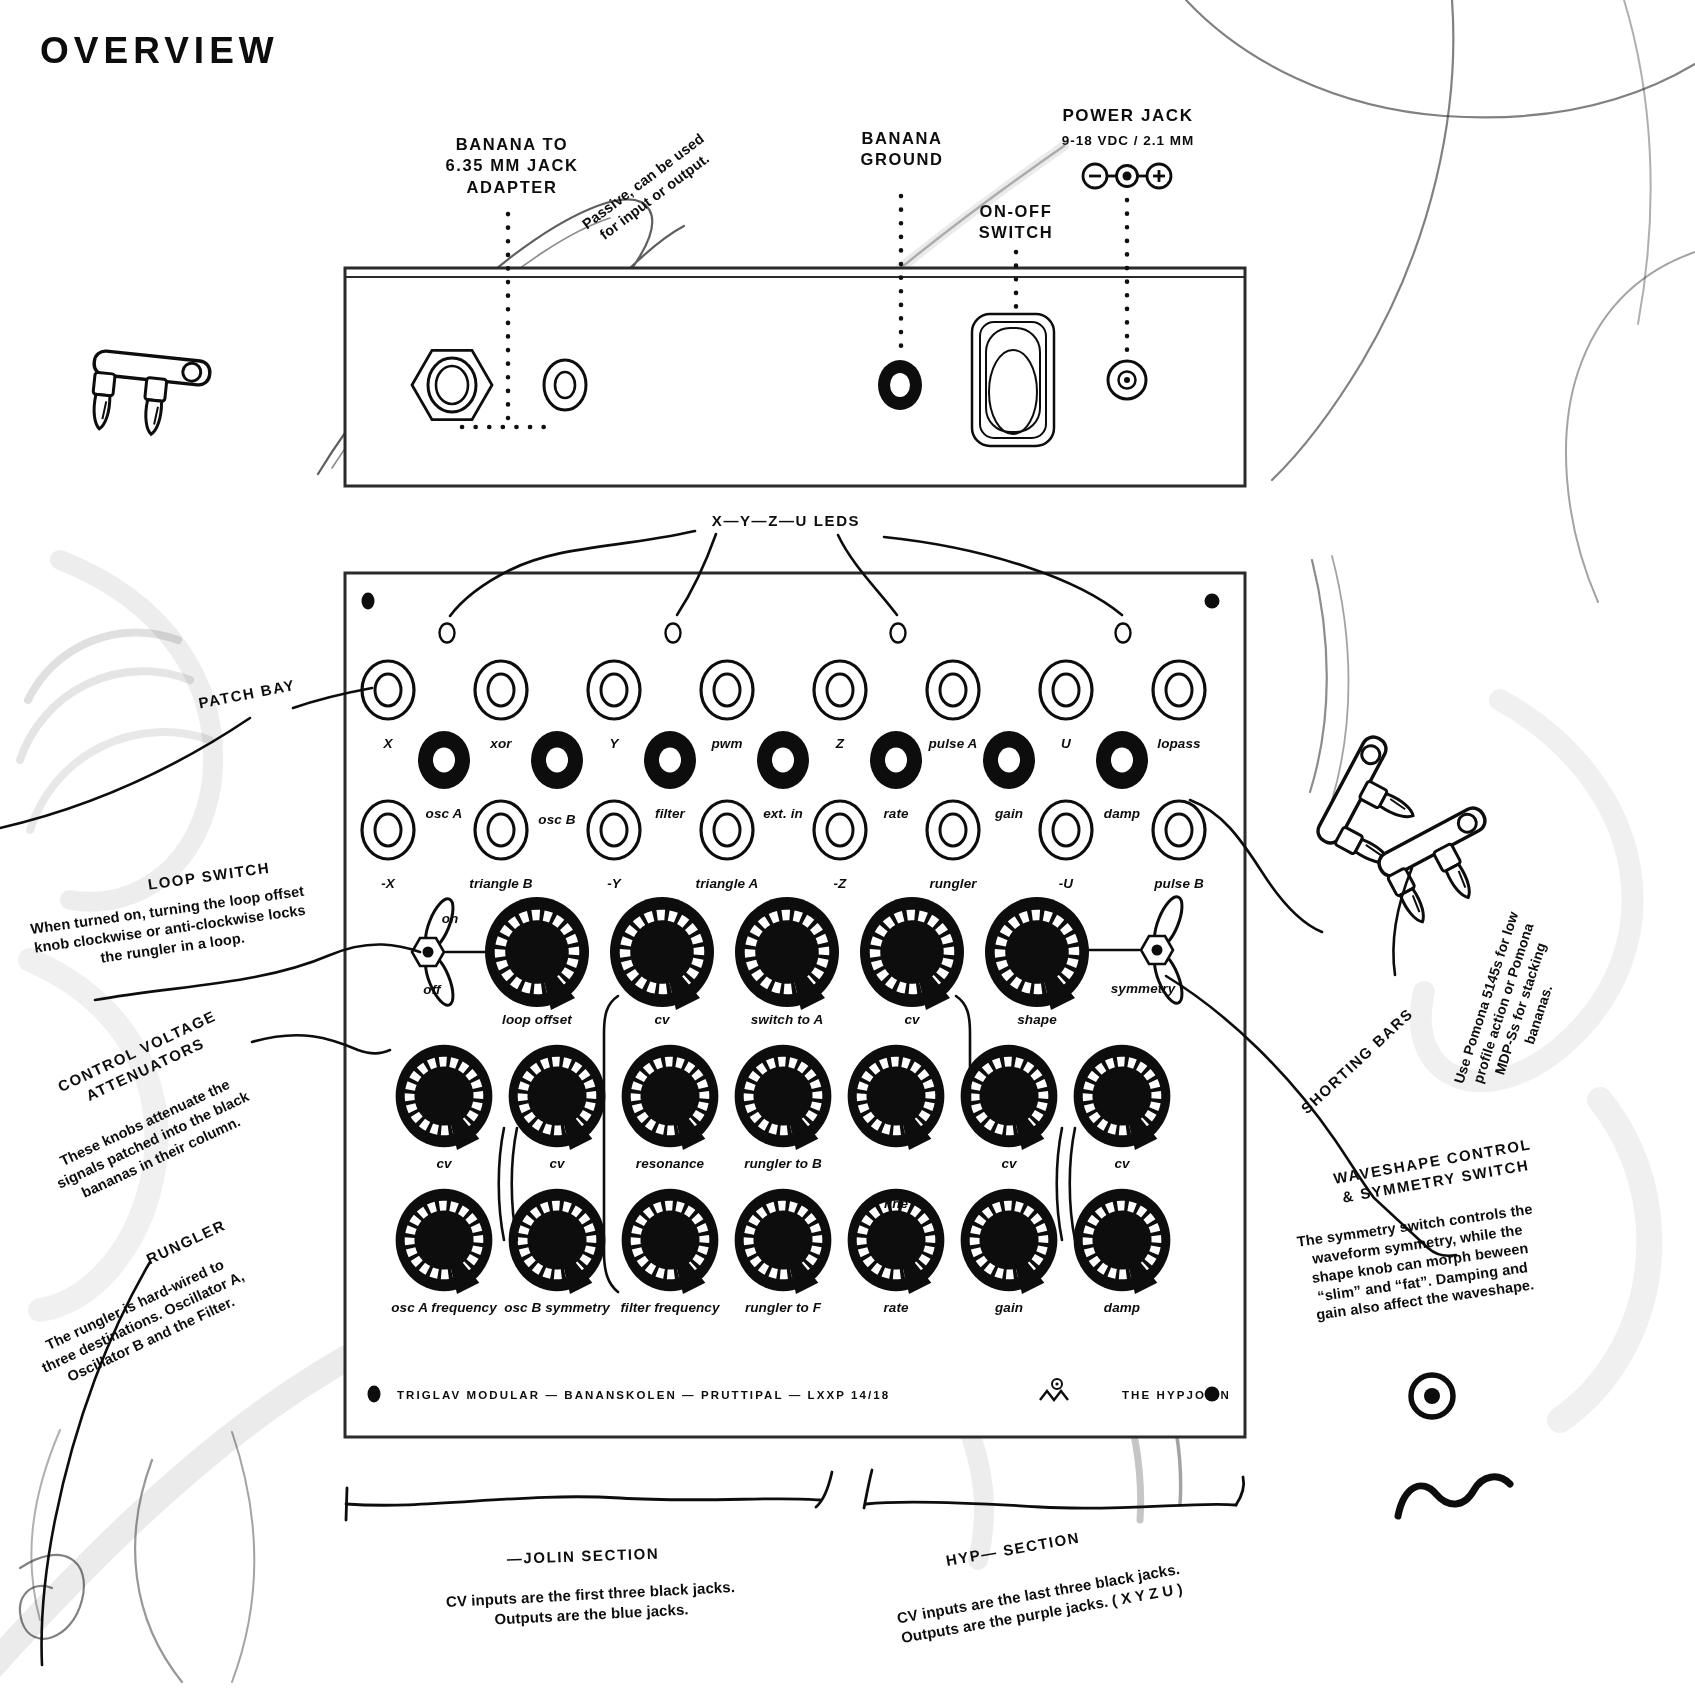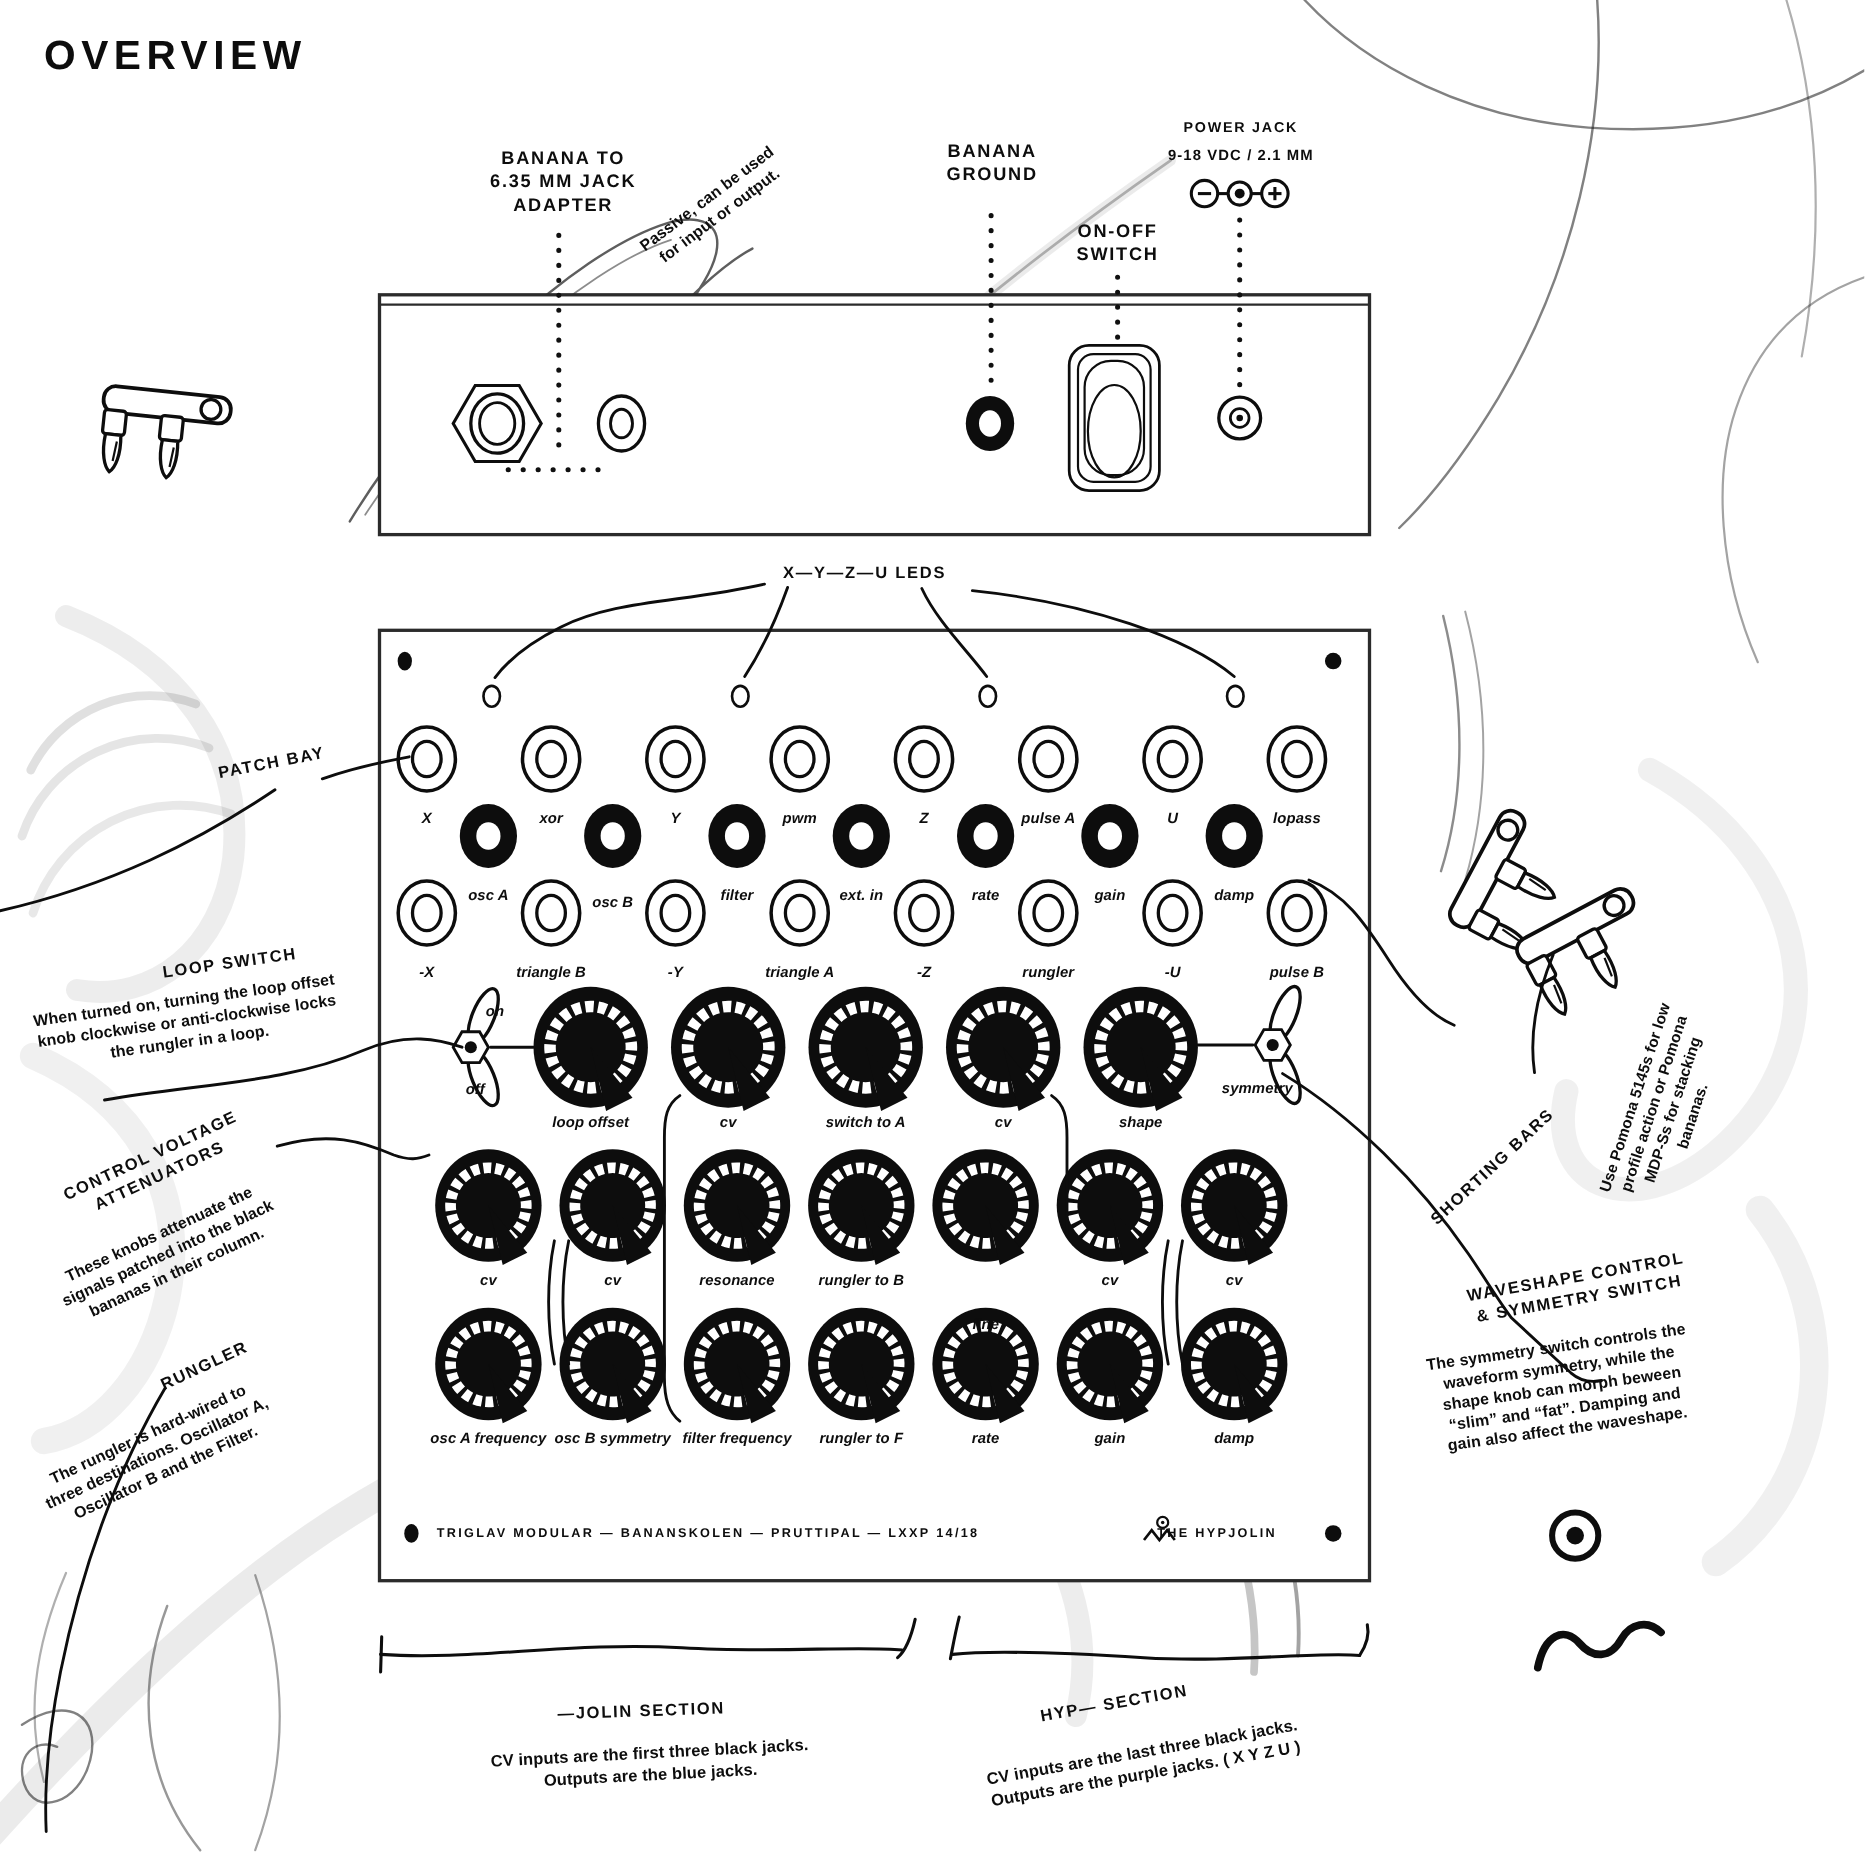--- a/index.html
+++ b/index.html
@@ -269,21 +269,21 @@
 
 <div class="lbl hd" style="left:512px;top:166px">BANANA TO
 6.35 MM JACK
 ADAPTER</div>
 <div class="lbl bd" style="left:649px;top:189px;--r:-37deg">Passive, can be used
 for input or output.</div>
 <div class="lbl hd" style="left:902px;top:149px">BANANA
 GROUND</div>
 <div class="lbl hd" style="left:1016px;top:222px">ON-OFF
 SWITCH</div>
-<div class="lbl hd" style="left:1128px;top:116px;font-size:13px">POWER JACK</div>
+<div class="lbl hd" style="left:1128px;top:116px;font-size:17px">POWER JACK</div>
 <div class="lbl spec" style="left:1128px;top:141px">9-18 VDC / 2.1 MM</div>
 
 <div class="lbl hd2" style="left:786px;top:521px">X—Y—Z—U LEDS</div>
 <div class="lbl hd2" style="left:247px;top:694px;--r:-11deg">PATCH BAY</div>
 
 <div class="lbl it" style="left:388px;top:744px">X</div>
 <div class="lbl it" style="left:501px;top:744px">xor</div>
 <div class="lbl it" style="left:614px;top:744px">Y</div>
 <div class="lbl it" style="left:727px;top:744px">pwm</div>
 <div class="lbl it" style="left:840px;top:744px">Z</div>
@@ -328,21 +328,21 @@
 
 <div class="lbl it" style="left:444px;top:1308px">osc A frequency</div>
 <div class="lbl it" style="left:557px;top:1308px">osc B symmetry</div>
 <div class="lbl it" style="left:670px;top:1308px">filter frequency</div>
 <div class="lbl it" style="left:783px;top:1308px">rungler to F</div>
 <div class="lbl it" style="left:896px;top:1308px">rate</div>
 <div class="lbl it" style="left:1009px;top:1308px">gain</div>
 <div class="lbl it" style="left:1122px;top:1308px">damp</div>
 
 <div class="ft lbl" style="left:397px;top:1395px;text-align:right">TRIGLAV MODULAR — BANANSKOLEN — PRUTTIPAL — LXXP 14/18</div>
-<div class="ft lbl" style="left:1052px;top:1395px;text-align:center">THE HYPJOLIN</div>
+<div class="ft lbl" style="left:1122px;top:1395px;text-align:center">THE HYPJOLIN</div>
 
 <div class="lbl hd2" style="left:209px;top:876px;--r:-8deg">LOOP SWITCH</div>
 <div class="lbl bd" style="left:170px;top:929px;--r:-8deg">When turned on, turning the loop offset
 knob clockwise or anti-clockwise locks
 the rungler in a loop.</div>
 
 <div class="lbl hd2" style="left:141px;top:1060px;--r:-25deg">CONTROL VOLTAGE
 ATTENUATORS</div>
 <div class="lbl bd" style="left:153px;top:1140px;--r:-25deg">These knobs attenuate the
 signals patched into the black

